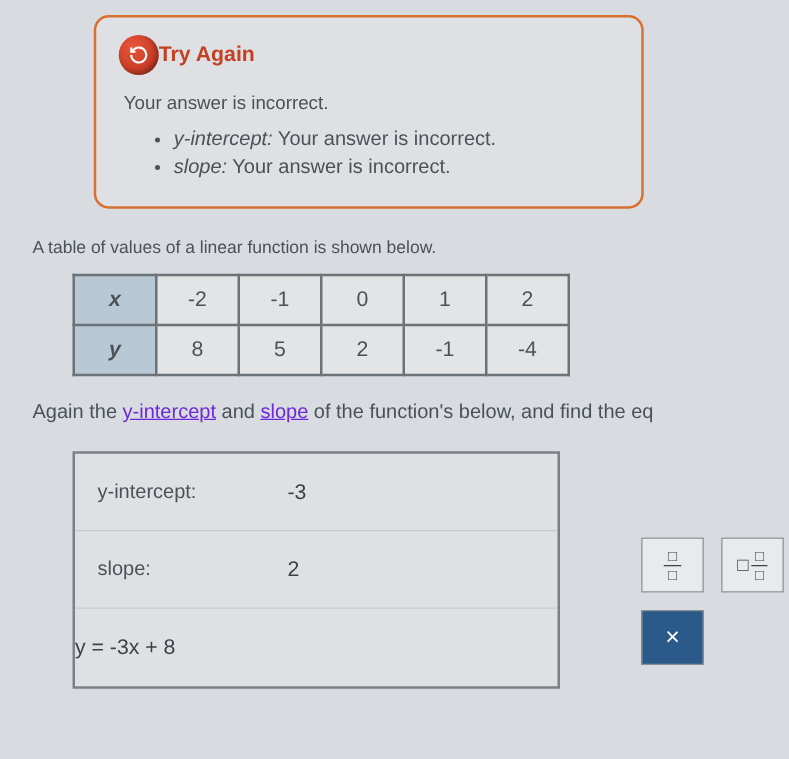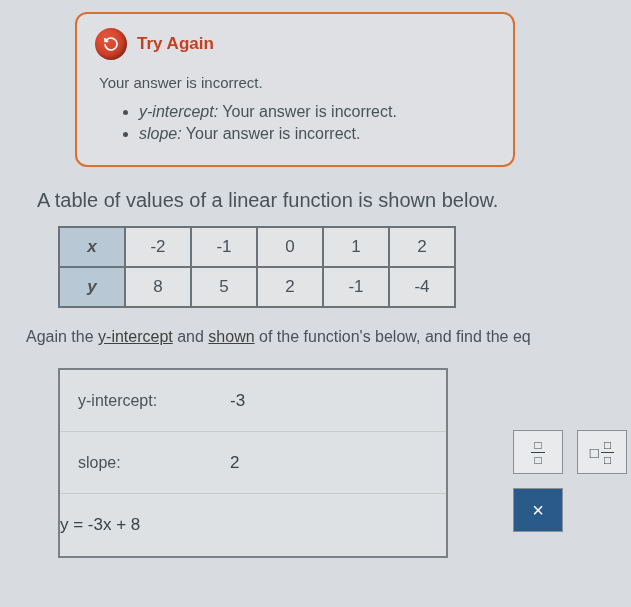--- a/index.html
+++ b/index.html
@@ -18,21 +18,20 @@
       border-radius: 12px;
       padding: 14px 18px 18px 18px;
       width: 440px;
       background: rgba(235,235,235,0.3);
       margin-left: 55px;
       margin-bottom: 22px;
     }
     .feedback-header {
       display: flex;
       align-items: center;
-      gap: 10px;
       margin-bottom: 14px;
     }
     .badge {
       width: 32px;
       height: 32px;
       border-radius: 50%;
       background: radial-gradient(circle at 35% 30%, #e8553a, #b62f1c);
       box-shadow: inset -2px -2px 4px rgba(0,0,0,0.3);
       display: flex;
       align-items: center;
@@ -50,22 +49,22 @@
       margin-left: 4px;
     }
     .feedback-list {
       list-style: disc;
       margin-left: 44px;
       font-size: 16px;
     }
     .feedback-list li { margin-bottom: 4px; }
     .term { font-style: italic; }
     .prompt {
-      font-size: 20px;
-      margin: 6px 0 14px 17px;
+      font-size: 14px;
+      margin: 6px 0 14px 6px;
     }
     table.vals {
       border-collapse: collapse;
       margin-left: 38px;
       margin-bottom: 20px;
     }
     table.vals td {
       border: 2px solid #6b7278;
       width: 66px;
       height: 40px;
@@ -77,21 +76,21 @@
       background: #b8c8d4;
       font-style: italic;
       font-weight: bold;
     }
     .find-prompt {
       font-size: 16px;
       margin: 4px 0 22px 6px;
       white-space: nowrap;
     }
     .linkish {
-      color: #404040;
+      color: #6d28d9;
       text-decoration: underline;
     }
     .answer-panel {
       border: 2px solid #7a8086;
       width: 390px;
       margin-left: 38px;
       background: rgba(232,232,232,0.4);
     }
     .answer-row {
       display: flex;
@@ -191,21 +190,21 @@
     <td>8</td>
     <td>5</td>
     <td>2</td>
     <td>-1</td>
     <td>-4</td>
   </tr>
 </tbody>
   </table>
 
 <div class="find-prompt">
-  <span>Again the </span><span class="linkish">y-intercept</span><span> and </span><span class="linkish">shown</span><span> of the function's below, and find the eq</span>
+  <span>Again the </span><span class="linkish">y-intercept</span><span> and </span><span class="linkish">slope</span><span> of the function's below, and find the eq</span>
 </div>
 
 <div class="answer-panel">
   <div class="answer-row">
     <div class="answer-label">y-intercept:</div>
     <div class="answer-val">-3</div>
   </div>
   <div class="answer-row">
     <div class="answer-label">slope:</div>
     <div class="answer-val">2</div>

